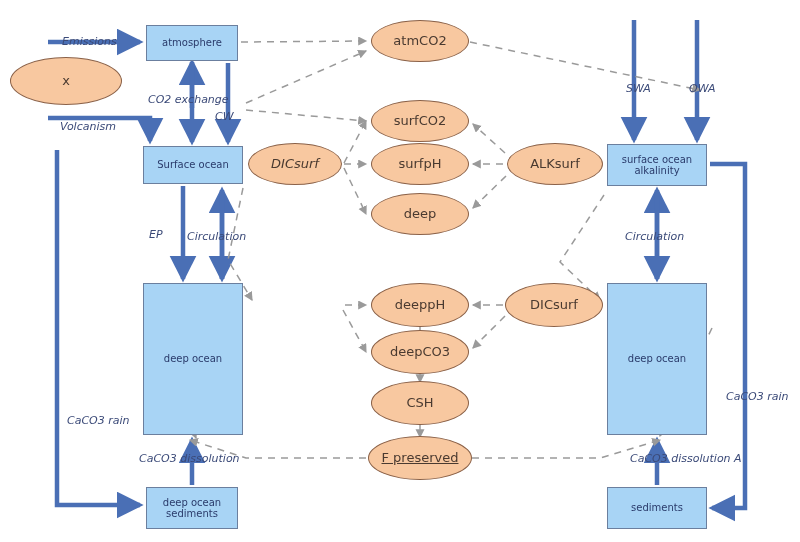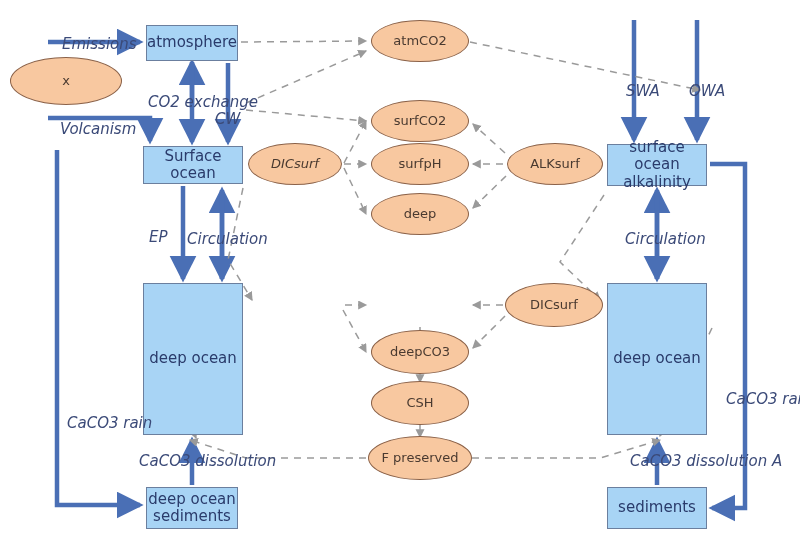--- a/index.html
+++ b/index.html
@@ -16,33 +16,33 @@
     position:absolute;
     box-sizing:border-box;
     display:flex;align-items:center;justify-content:center;
     text-align:center;
     color:#2a3b6b;
     line-height:1.15;
   }
   .box{
     background:#a8d4f5;
     border:1.6px solid #6b7f9e;
-    font-size:15px;
+    font-size:10px;
   }
   .ellipse{
     background:#f8c8a0;
     border:1.6px solid #8a6148;
     border-radius:50%;
     color:#4a3a30;
     font-size:13px;
   }
   .lbl{
     position:absolute;
     color:#3b4a78;
-    font-size:15px;
+    font-size:11px;
     white-space:nowrap;
     background:transparent;
   }
   .lbl.ital{font-style:italic;}
 </style>
 </head>
 <body>
 
 <div id="canvas">
 
@@ -145,27 +145,30 @@
   </div>
   <div class="node ellipse" style="left:371px;top:143px;width:98px;height:42px;">
     <span>surfpH</span>
   </div>
   <div class="node ellipse" style="left:371px;top:193px;width:98px;height:42px;">
     <span>deep</span>
   </div>
   <div class="node ellipse" style="left:507px;top:143px;width:96px;height:42px;">
     <span>ALKsurf</span>
   </div>
+  <div class="node ellipse" style="left:371px;top:283px;width:98px;height:44px;">
+    <span>deeppH</span>
+  </div>
   <div class="node ellipse" style="left:371px;top:330px;width:98px;height:44px;">
     <span>deepCO3</span>
   </div>
   <div class="node ellipse" style="left:371px;top:381px;width:98px;height:44px;">
     <span>CSH</span>
   </div>
-  <div class="node ellipse" style="left:368px;top:436px;width:104px;height:44px;">
+  <div class="node ellipse" style="left:368px;top:436px;width:104px;height:44px;text-decoration:underline;">
     <span>F preserved</span>
   </div>
   <div class="node ellipse" style="left:505px;top:283px;width:98px;height:44px;">
     <span>DICsurf</span>
   </div>
 
   <div class="lbl ital" style="left:62px;top:35px;">Emissions</div>
   <div class="lbl ital" style="left:60px;top:120px;">Volcanism</div>
   <div class="lbl ital" style="left:148px;top:93px;">CO2 exchange</div>
   <div class="lbl ital" style="left:215px;top:110px;">CW</div>

